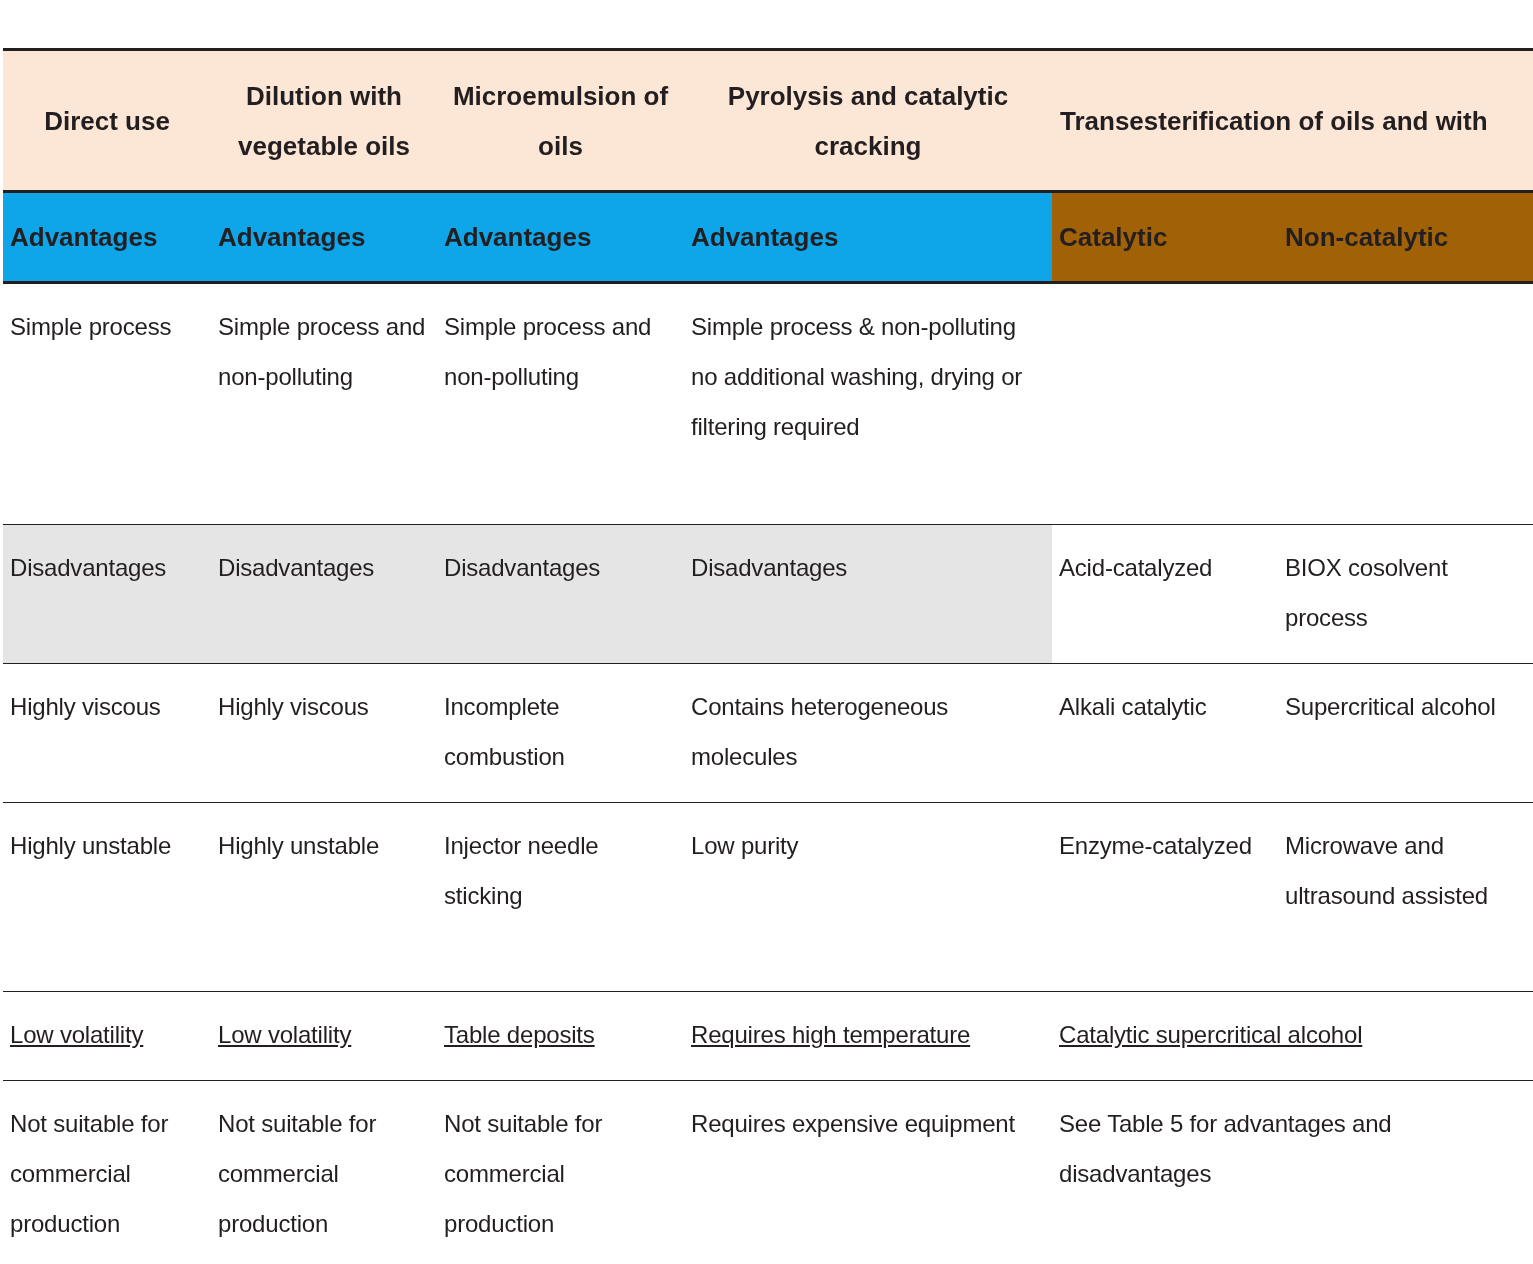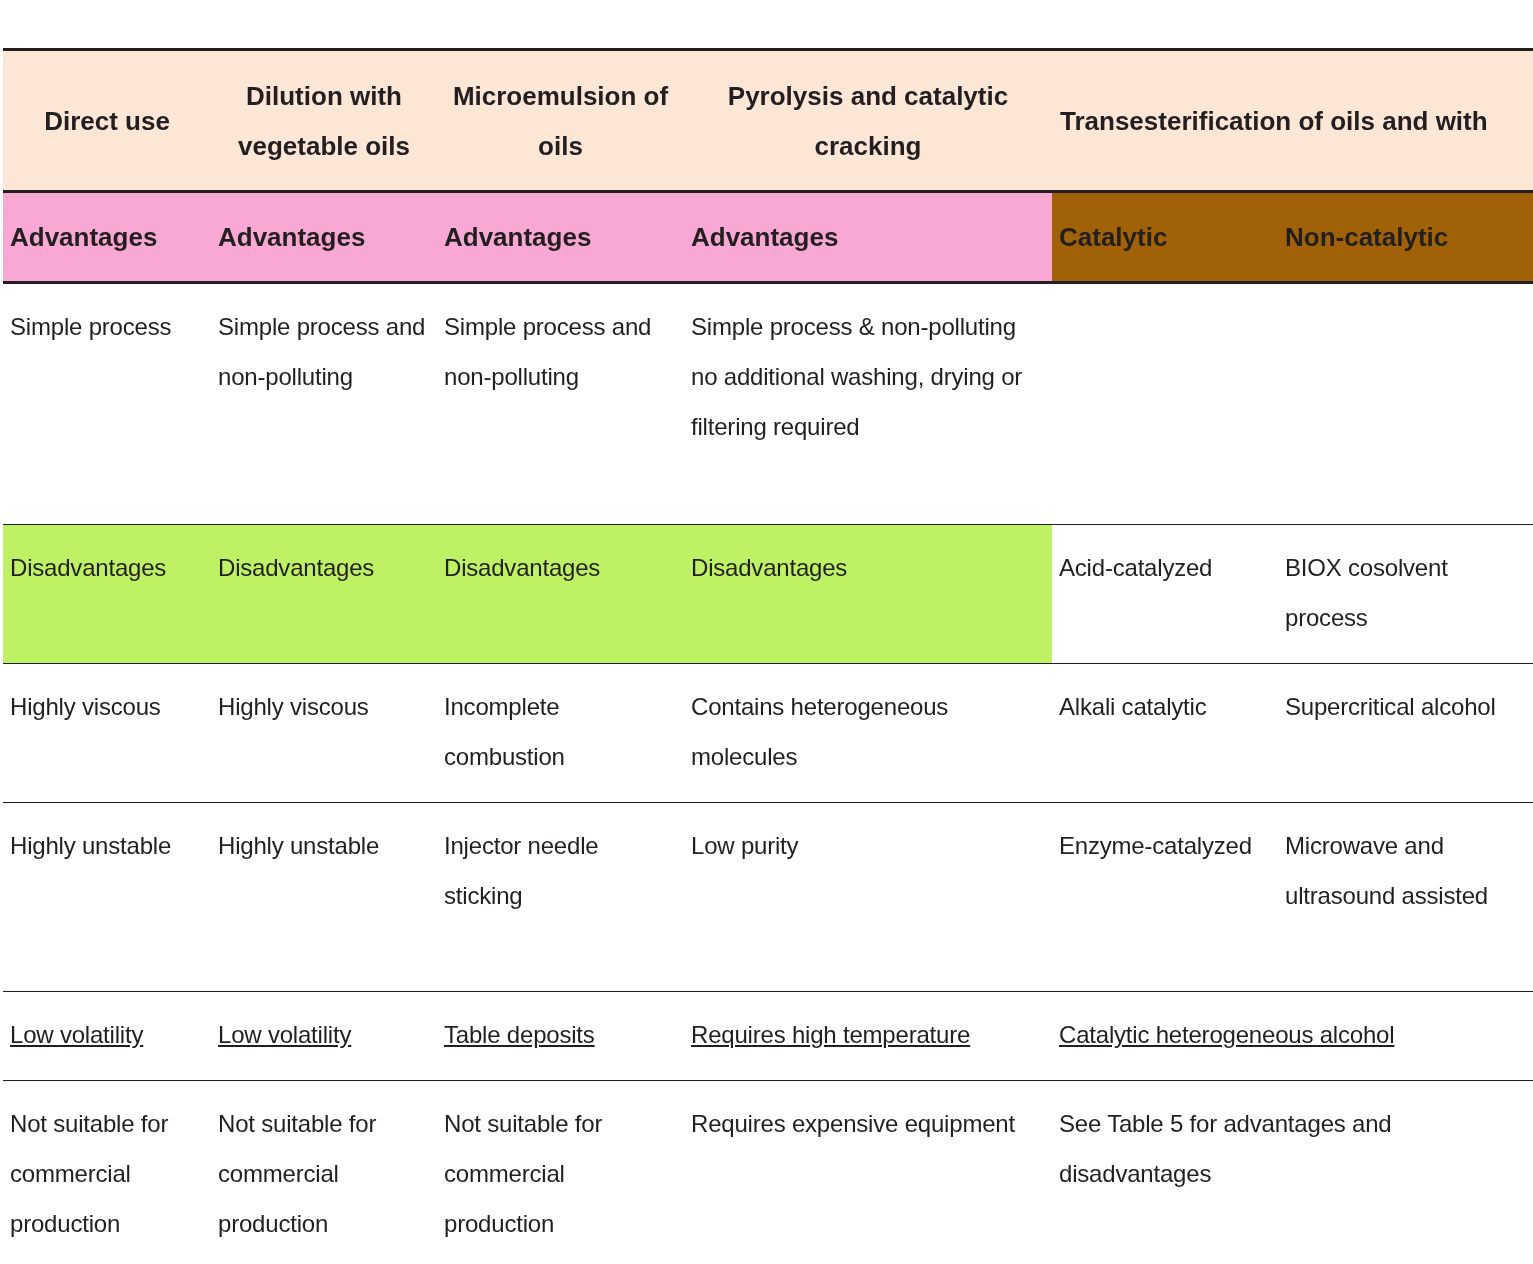--- a/index.html
+++ b/index.html
@@ -52,35 +52,35 @@
   }
   .sub-row td {
     font-weight: bold;
     font-size: 26px;
     height: 88px;
     padding: 0 7px;
     vertical-align: middle;
     border-bottom: 3px solid #231f20;
     text-align: left;
   }
-  .sub-row td.green { background: #f9a8d4; }
+  .sub-row td.green { background: #0ea5e9; }
   .sub-row td.white { background: #a16207; }
 
   .body-row td {
     font-size: 24px;
     line-height: 50px;
     padding: 18px 7px 20px 7px;
     vertical-align: top;
     text-align: left;
     border-bottom: 1.5px solid #231f20;
     color: #231f20;
     letter-spacing: -0.2px;
   }
   .body-row.last td { border-bottom: none; }
-  .body-row td.grey { background: #bef264; }
+  .body-row td.grey { background: #e5e5e5; }
   .body-row td.span2 { white-space: nowrap; }
 
   .r1 td { height: 202px; }
   .r2 td { height: 100px; }
   .r3 td { height: 100px; margin-left: 9px; }
   .r4 td { height: 150px; }
   .r5 td { height: 50px; text-decoration: underline; }
   .r6 td { height: 150px; }
 </style>
 </head>
@@ -152,21 +152,21 @@
         <td>Low purity</td>
         <td>Enzyme-catalyzed</td>
         <td>Microwave and ultrasound assisted</td>
       </tr>
 
       <tr class="body-row r5">
         <td>Low volatility</td>
         <td>Low volatility</td>
         <td>Table deposits</td>
         <td>Requires high temperature</td>
-        <td class="span2" colspan="2">Catalytic heterogeneous alcohol</td>
+        <td class="span2" colspan="2">Catalytic supercritical alcohol</td>
       </tr>
 
       <tr class="body-row r6 last">
         <td>Not suitable for commercial production</td>
         <td>Not suitable for commercial production</td>
         <td>Not suitable for commercial production</td>
         <td>Requires expensive equipment</td>
         <td colspan="2">See Table 5 for advantages and disadvantages</td>
       </tr>
     </tbody>

